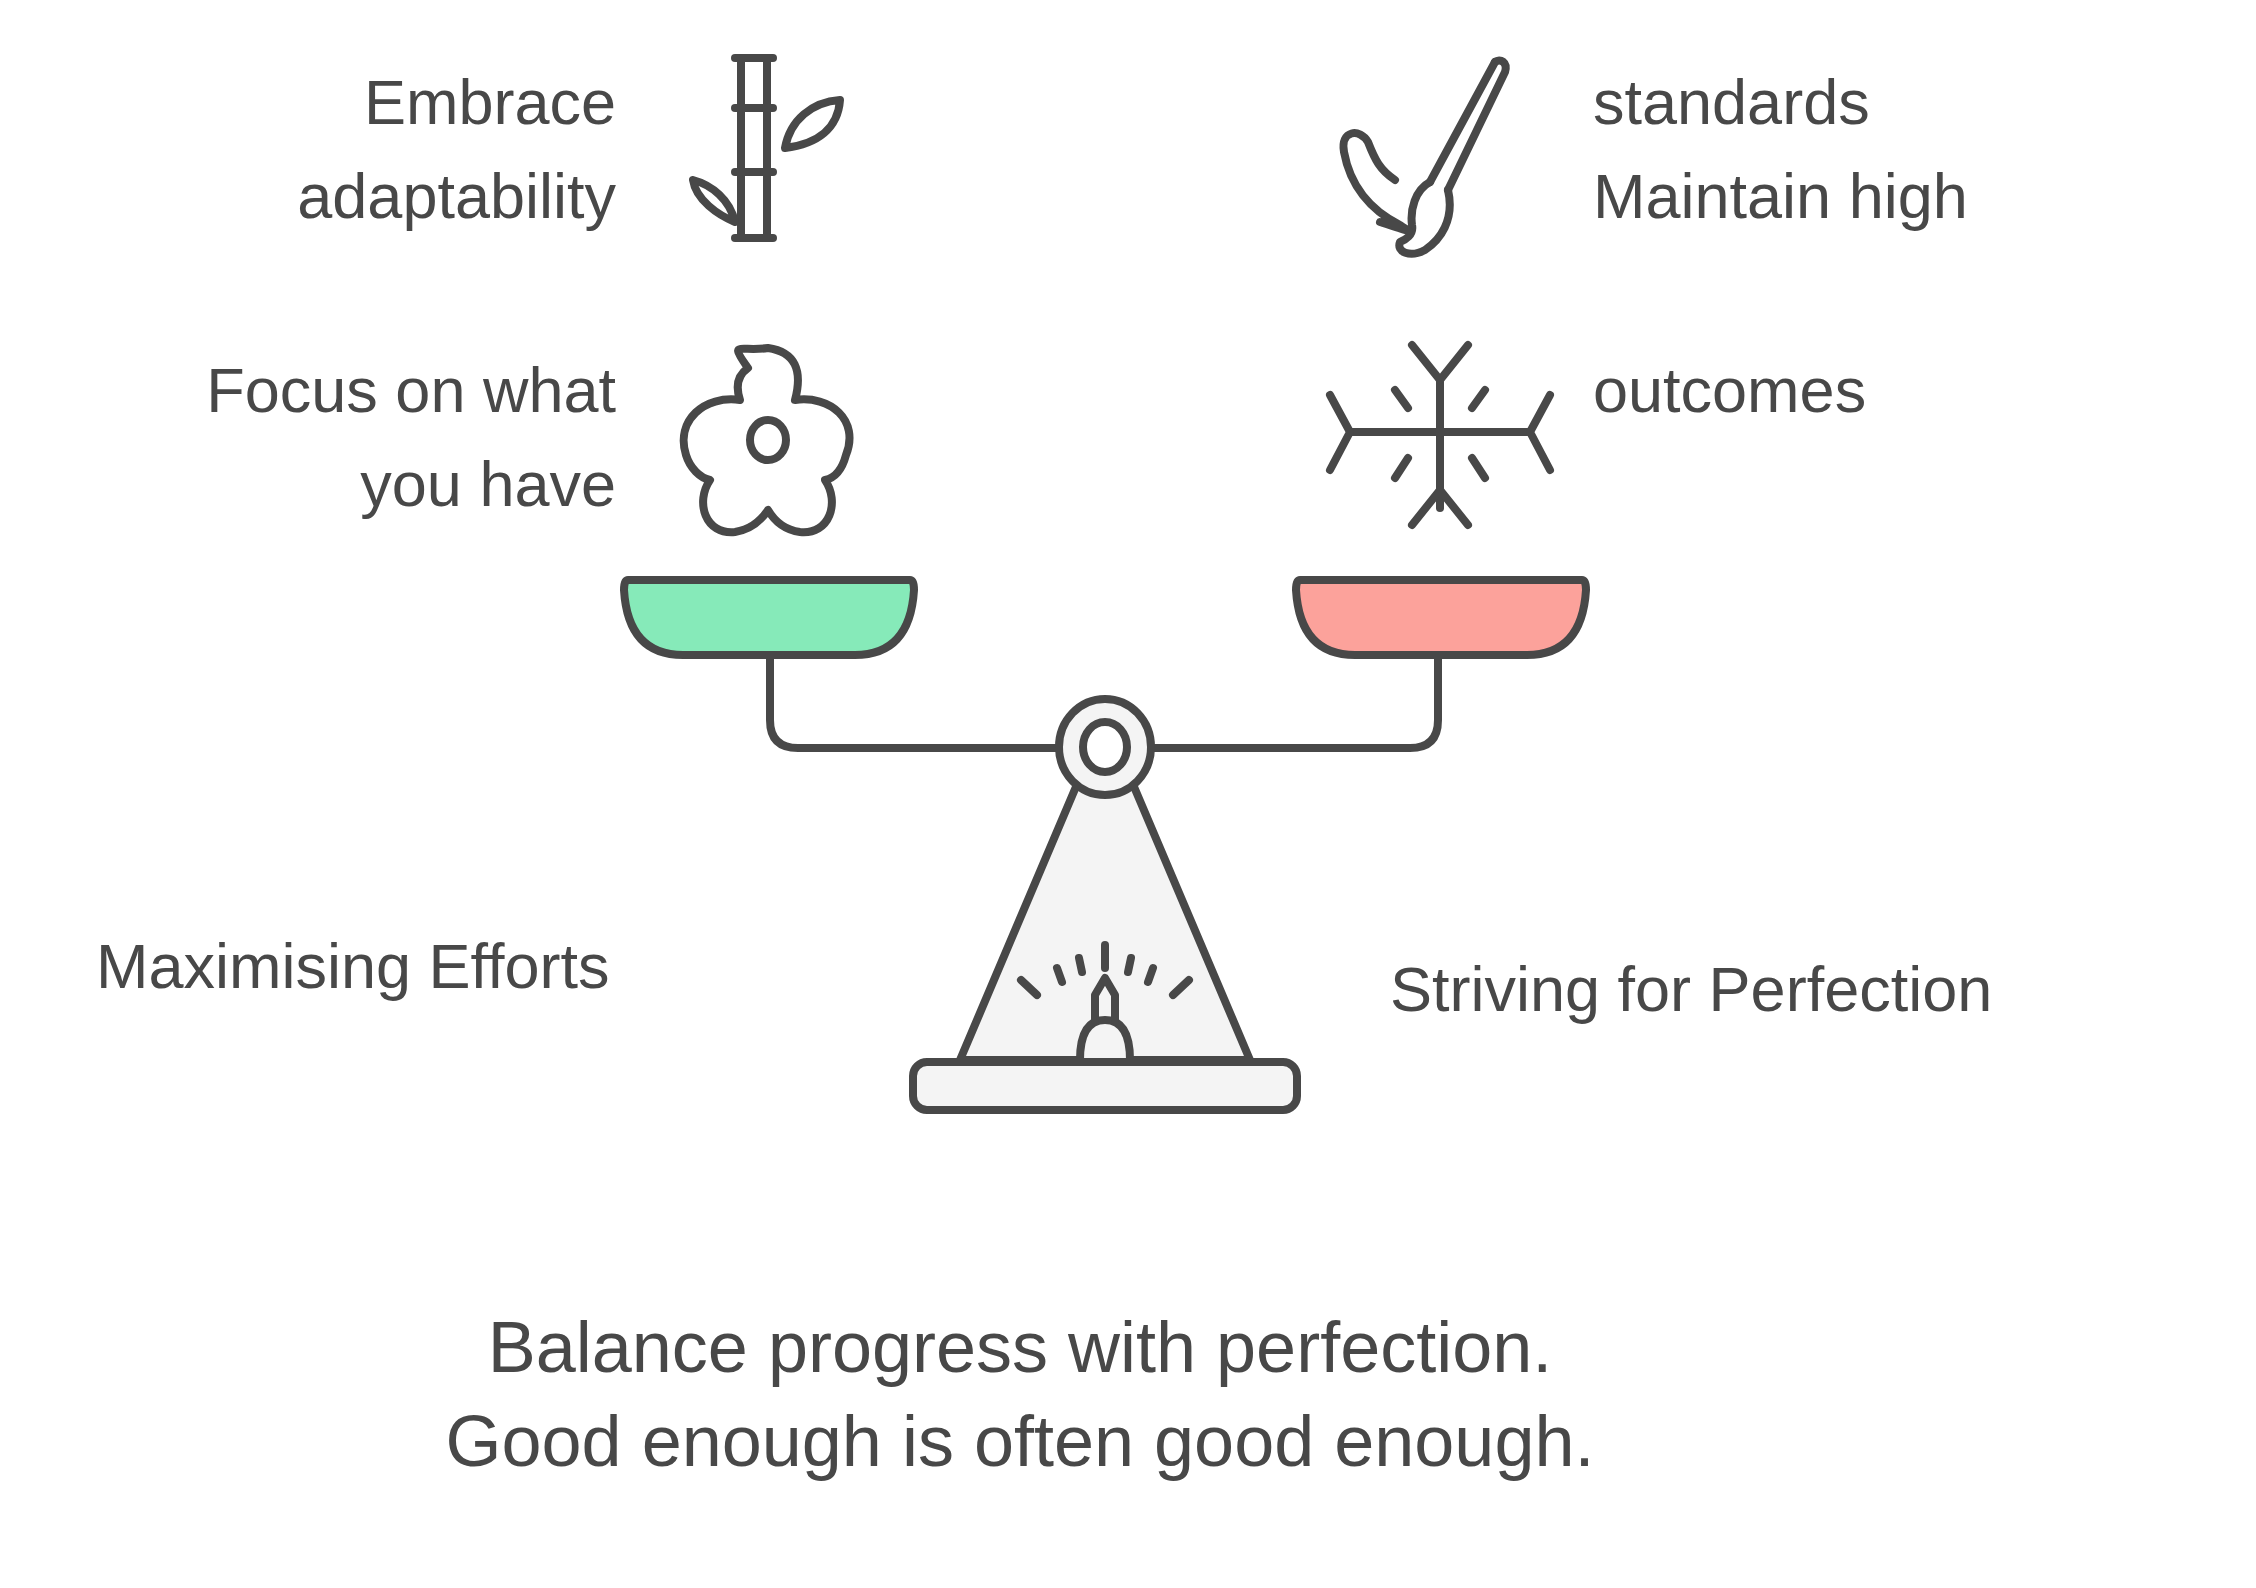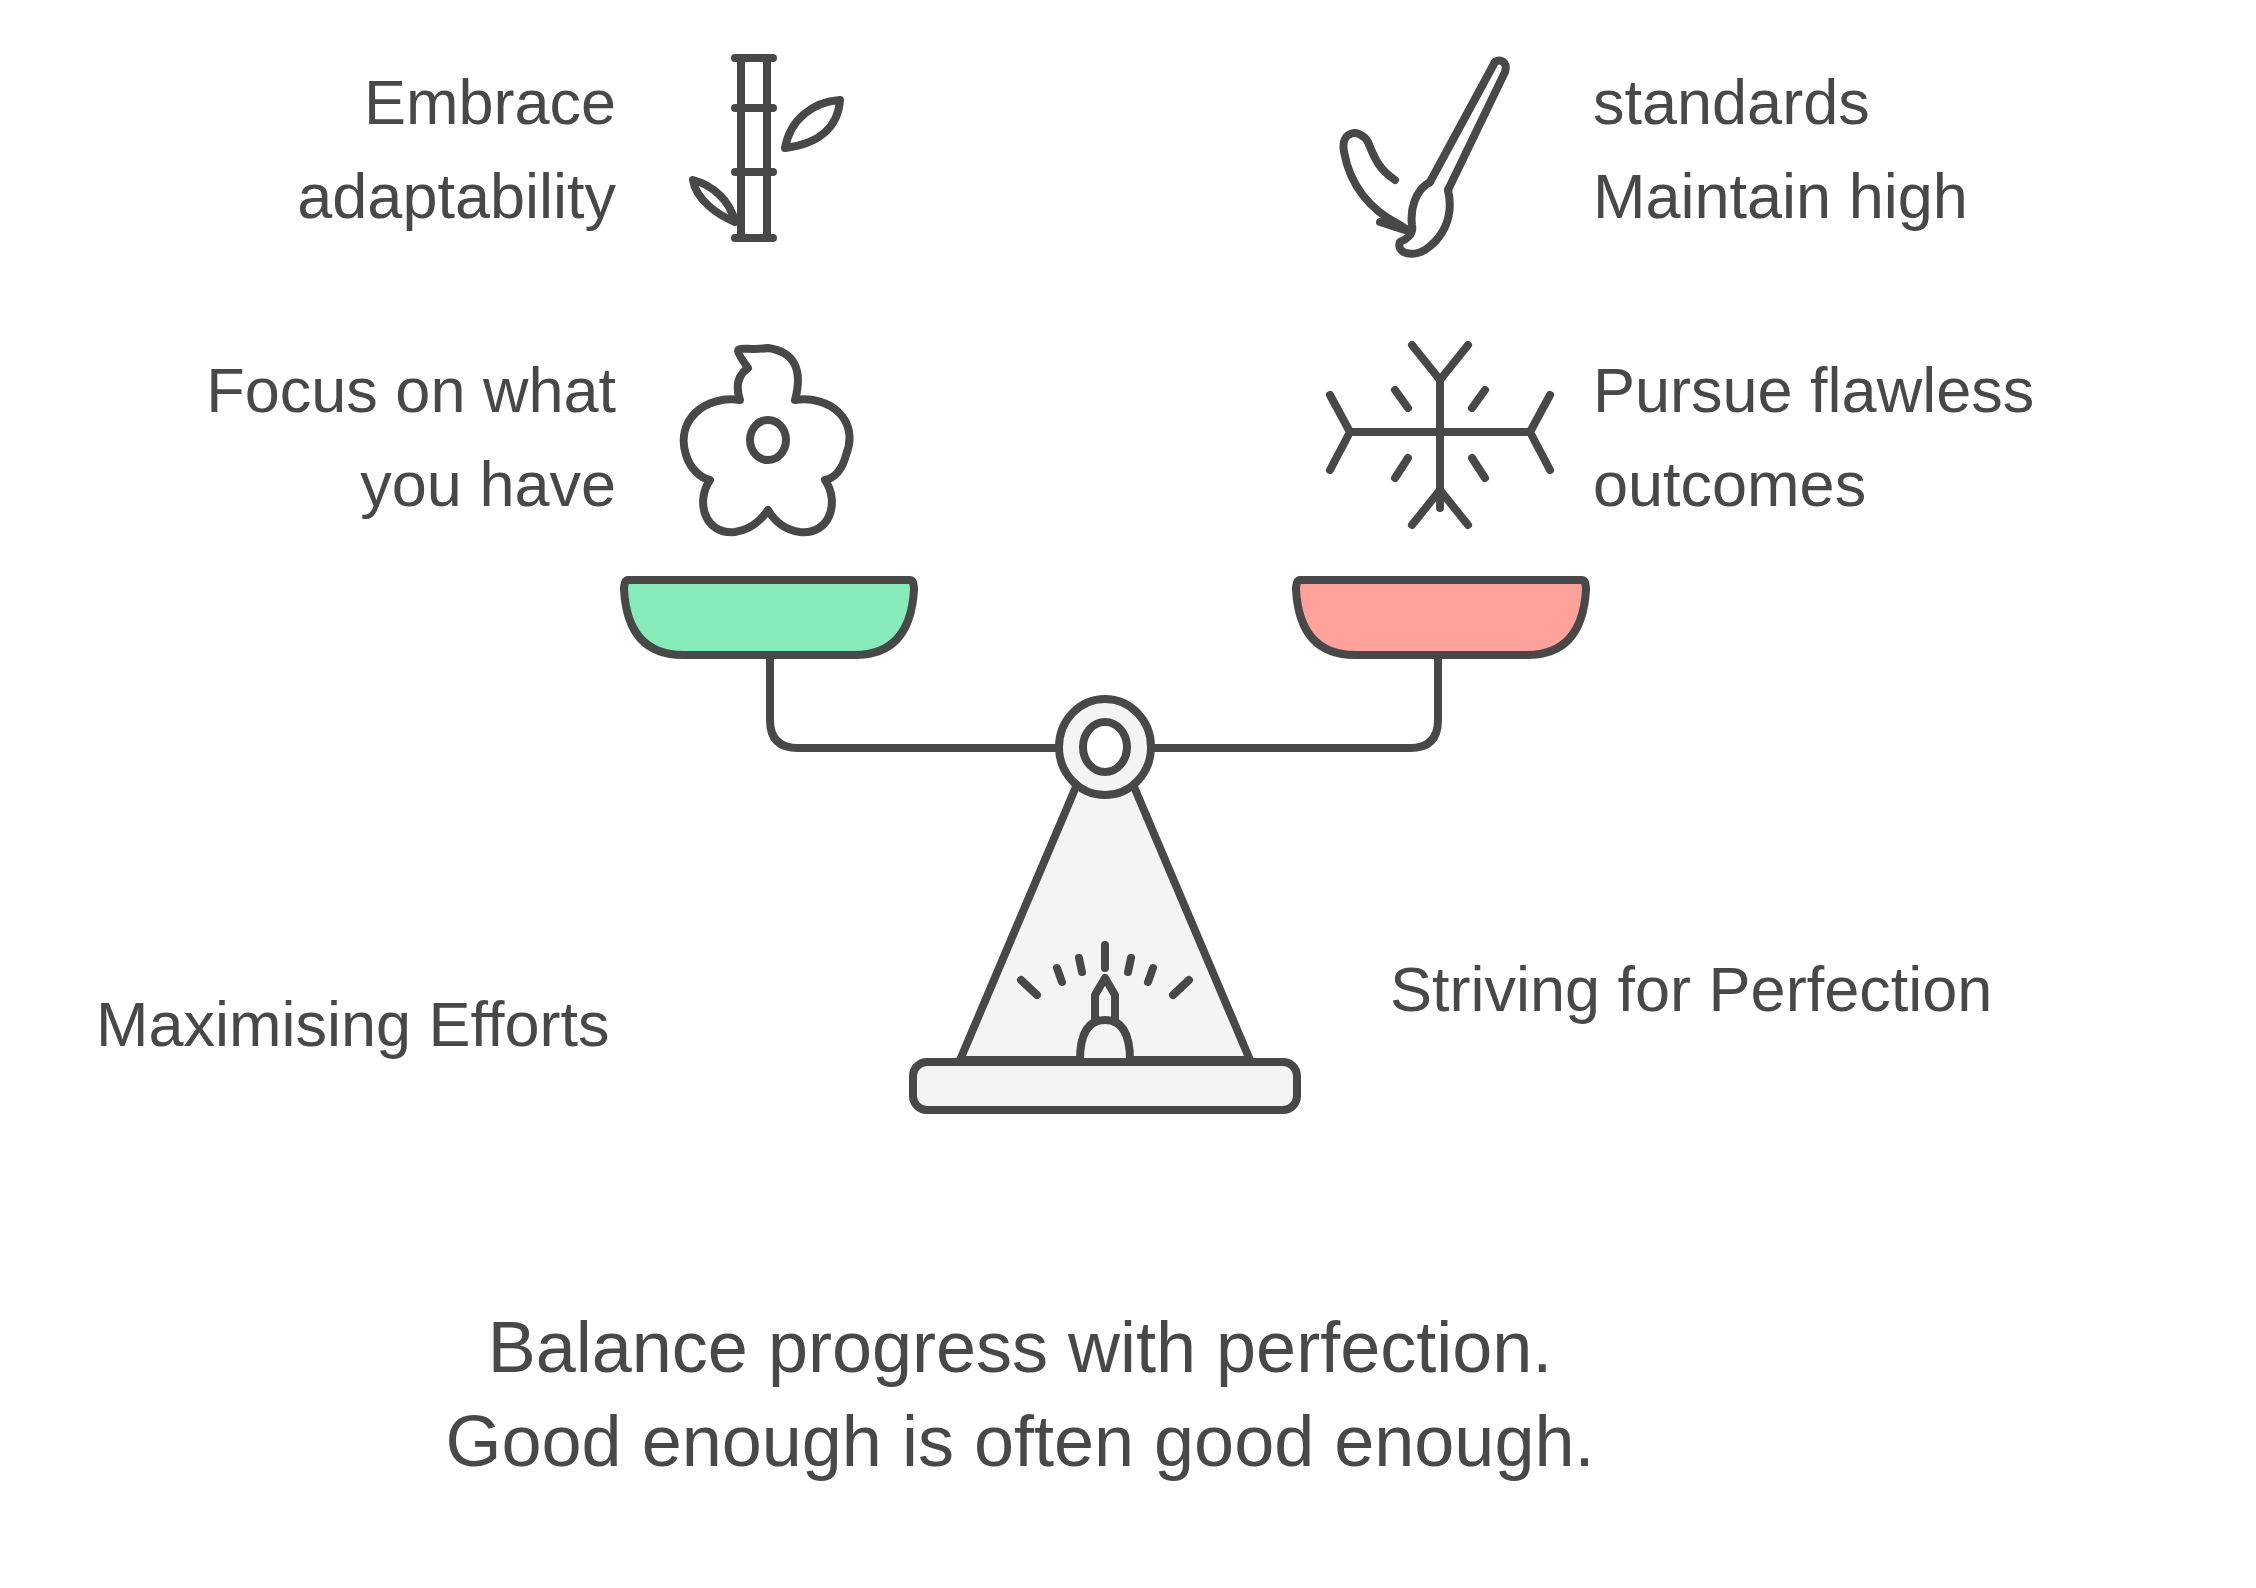--- a/index.html
+++ b/index.html
@@ -90,23 +90,22 @@
 <div class="txt right" style="right:1640px;top:343px;">
   <span class="line">Focus on what</span>
   <span class="line">you have</span>
 </div>
 
 <div class="txt left" style="left:1593px;top:55px;">
   <span class="line">standards</span>
   <span class="line">Maintain high</span>
 </div>
 <div class="txt left" style="left:1593px;top:343px;">
-  <span class="line">Pursue flawless</span>
   <span class="line">outcomes</span>
 </div>
 
-<div class="txt left" style="left:96px;top:977px;text-align:center;">Maximising Efforts</div>
+<div class="txt left" style="left:96px;top:919px;text-align:center;">Maximising Efforts</div>
 <div class="txt left" style="left:1390px;top:942px;">Striving for Perfection</div>
 
 <div class="footer">
   <span class="line">Balance progress with perfection.</span>
   <span class="line">Good enough is often good enough.</span>
 </div>
 
 </body></html>

